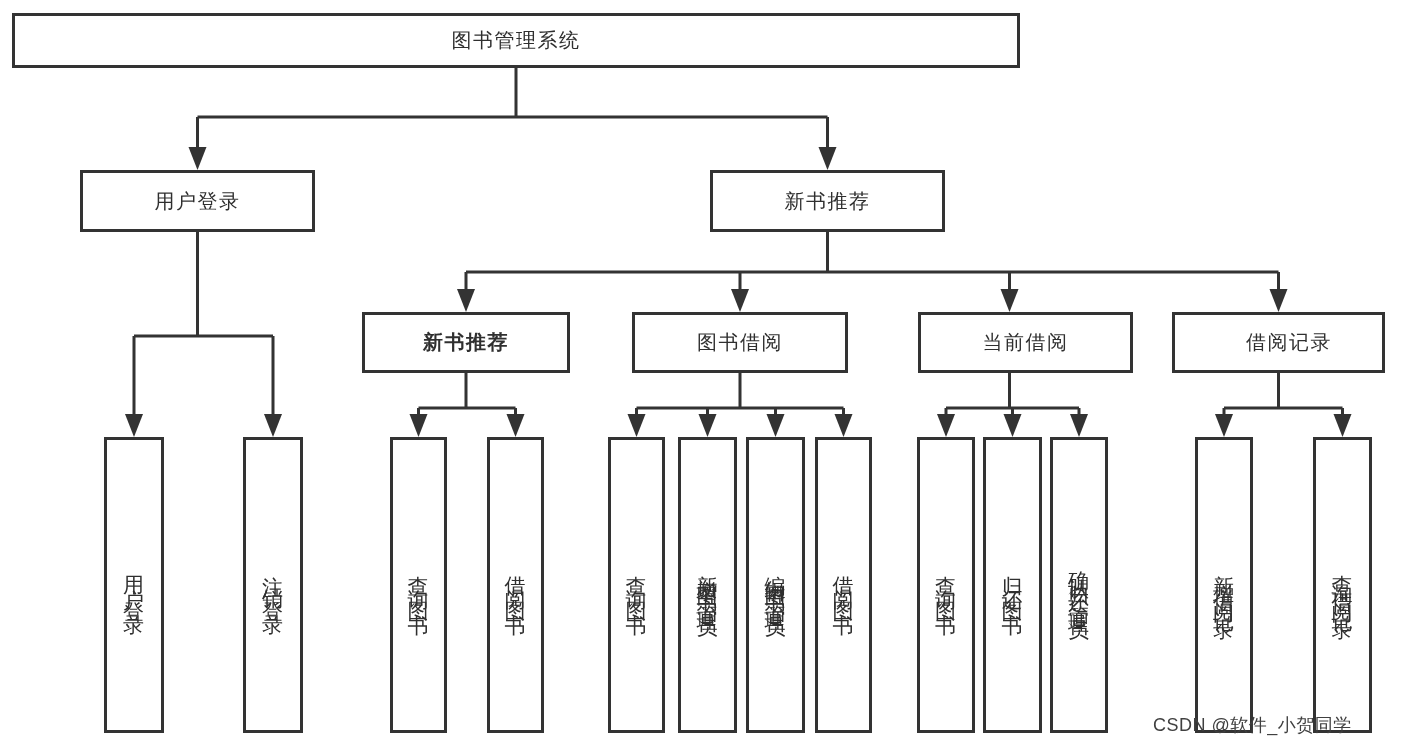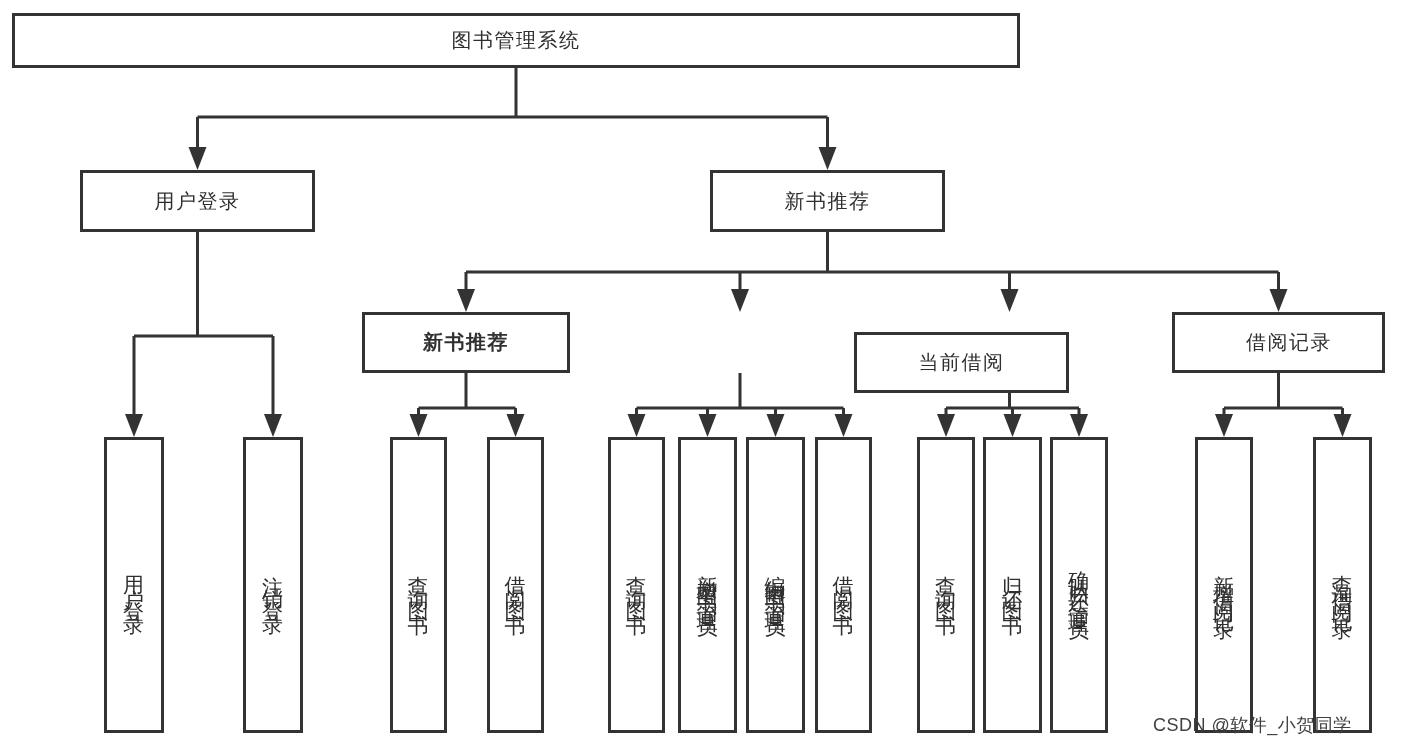--- a/index.html
+++ b/index.html
@@ -54,21 +54,21 @@
     letter-spacing: 0.5px;
     white-space: nowrap;
     z-index: 10;
   }
   
   #n-root  { left: 12px;   top: 13px;  width: 1008px; height: 55px; }
   #n-l2a   { left: 80px;   top: 170px; width: 235px;  height: 62px; }
   #n-l2b   { left: 710px;  top: 170px; width: 235px;  height: 62px; }
   #n-l3a   { left: 362px;  top: 312px; width: 208px;  height: 61px; font-weight: bold; }
   #n-l3b   { left: 632px;  top: 312px; width: 216px;  height: 61px; }
-  #n-l3c   { left: 854px;  top: 312px; width: 215px;  height: 61px; margin-top: 20px; }
+  #n-l3c   { left: 918px;  top: 312px; width: 215px;  height: 61px; }
   #n-l3d   { left: 1172px; top: 312px; width: 213px;  height: 61px; padding-left: 21px; }
   .leaf    { top: 437px; height: 296px; }
   #n-a1 { left: 104px;  width: 60px; }
   #n-a2 { left: 243px;  width: 60px; }
   #n-b1 { left: 390px;  width: 57px; }
   #n-b2 { left: 487px;  width: 57px; }
   #n-c1 { left: 608px;  width: 57px; }
   #n-c2 { left: 678px;  width: 59px; }
   #n-c3 { left: 746px;  width: 59px; }
   #n-c4 { left: 815px;  width: 57px; }
@@ -148,20 +148,23 @@
   <div class="box" id="n-l2a">
     <span class="h-label">用户登录</span>
   </div>
   <div class="box" id="n-l2b">
     <span class="h-label">新书推荐</span>
   </div>
 
   <div class="box" id="n-l3a">
     <span class="h-label">新书推荐</span>
   </div>
+  <div class="box" id="n-l3b">
+    <span class="h-label">图书借阅</span>
+  </div>
   <div class="box" id="n-l3c">
     <span class="h-label">当前借阅</span>
   </div>
   <div class="box" id="n-l3d">
     <span class="h-label">借阅记录</span>
   </div>
 
   <div class="box leaf" id="n-a1">
     <span class="v-text sp4">用户登录</span>
   </div>

